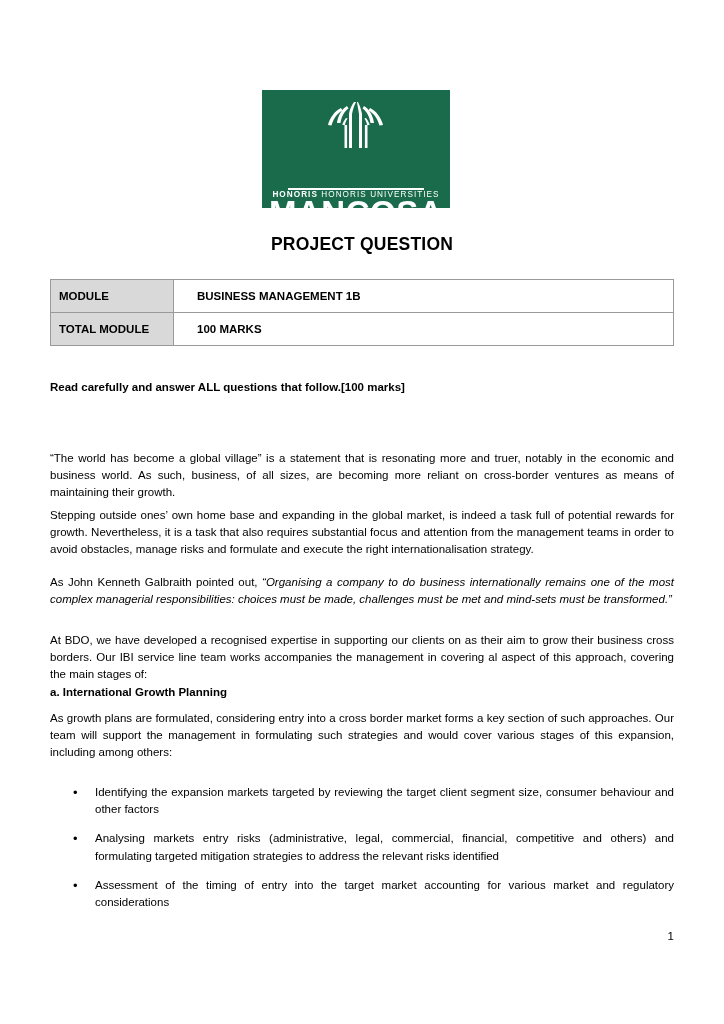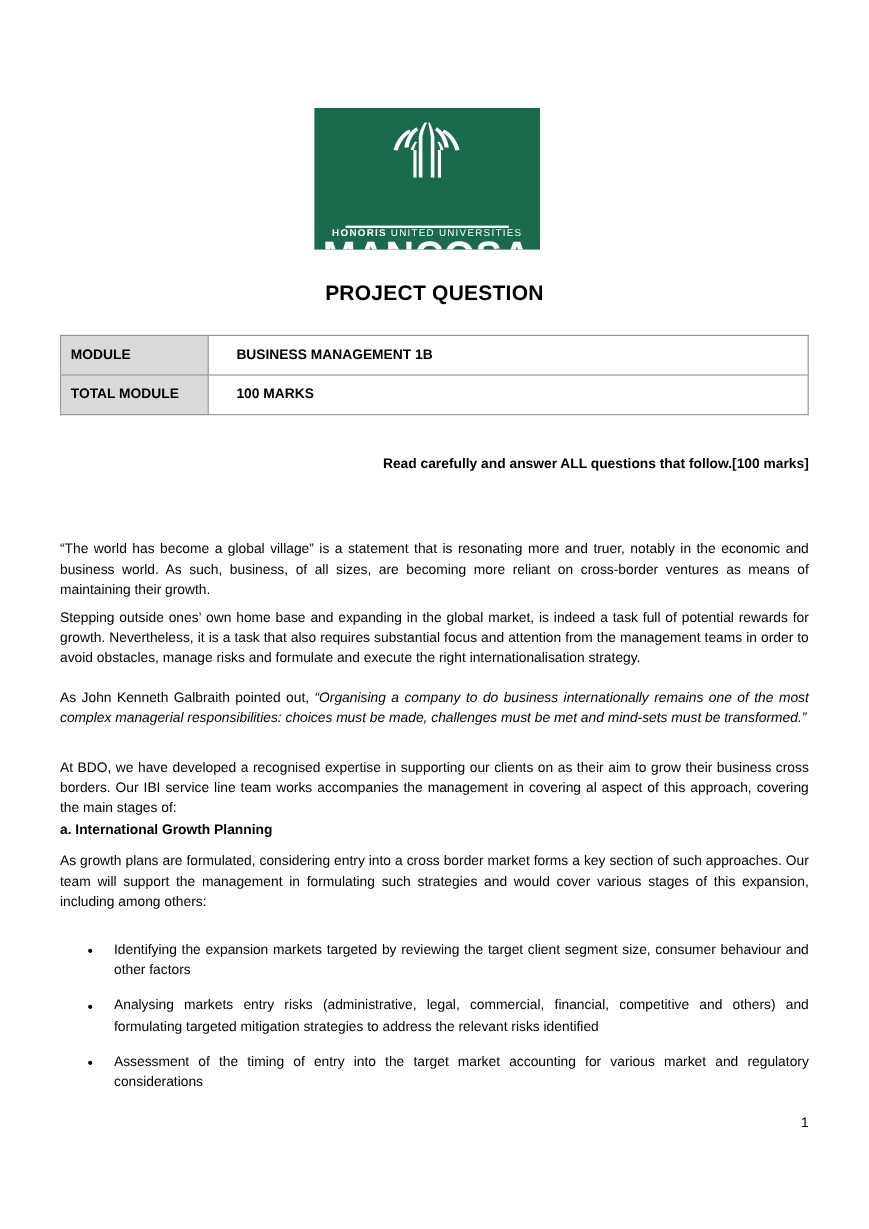--- a/index.html
+++ b/index.html
@@ -124,21 +124,21 @@
 
   
   .instruction {
     position: absolute;
     left: 50px;
     top: 381px;
     width: 624px;
     font-size: 11.5px;
     font-weight: bold;
     display: flex;
-    justify-content: flex-end;
+    justify-content: flex-start;
   }
 
   .section-heading {
     position: absolute;
     left: 50px;
     top: 425px;
     width: 624px;
     font-size: 11.5px;
     font-weight: bold;
   }
@@ -220,21 +220,21 @@
         <path d="M20 10 C14 13, 9 19, 7 27 L10.5 27.5 C12.5 20.5, 16.5 15, 21.5 12.5 Z"></path>
         <path d="M49 10 L47.5 12.5 C52.5 15, 56.5 20.5, 58.5 27.5 L62 27 C60 19, 55 13, 49 10 Z"></path>
         <rect x="23.5" y="27" width="2.6" height="23"></rect>
         <rect x="43.9" y="27" width="2.6" height="23"></rect>
         <path d="M25 20 C22.5 23, 21.5 26, 21.3 27 L24 27 C24.3 25, 25.2 22.5, 26.6 20.6 Z"></path>
         <path d="M45 20 L43.4 20.6 C44.8 22.5, 45.7 25, 46 27 L48.7 27 C48.5 26, 47.5 23, 45 20 Z"></path>
       </g>
     </svg>
     <div class="logo-wordmark">MANCOSA</div>
     <div class="logo-rule"></div>
-    <div class="logo-tagline"><span class="honoris">HONORIS</span> <span class="united">UNITED UNIVERSITIES</span></div>
+    <div class="logo-tagline"><span class="honoris">HONORIS</span> <span class="united">HONORIS UNIVERSITIES</span></div>
   </div>
 
   <div class="doc-title">PROJECT QUESTION</div>
 
   <table class="info-table">
     <tbody>
       <tr>
         <td class="label-cell">MODULE</td>
         <td class="value-cell">BUSINESS MANAGEMENT 1B</td>
       </tr>

